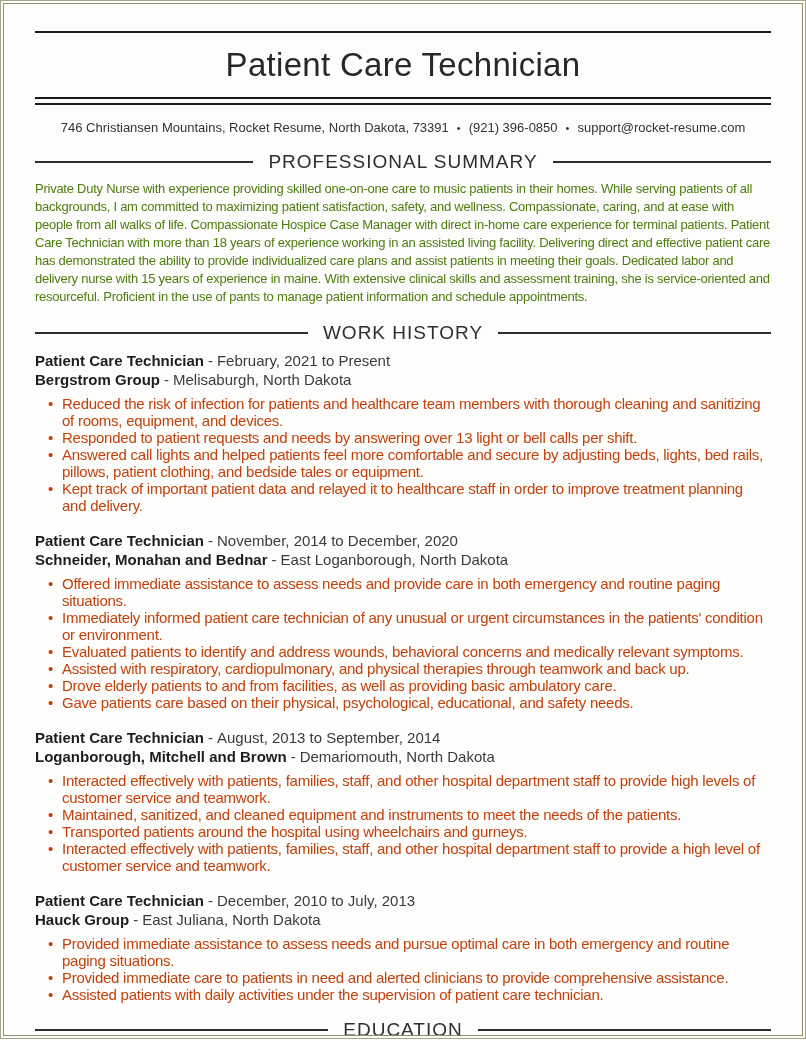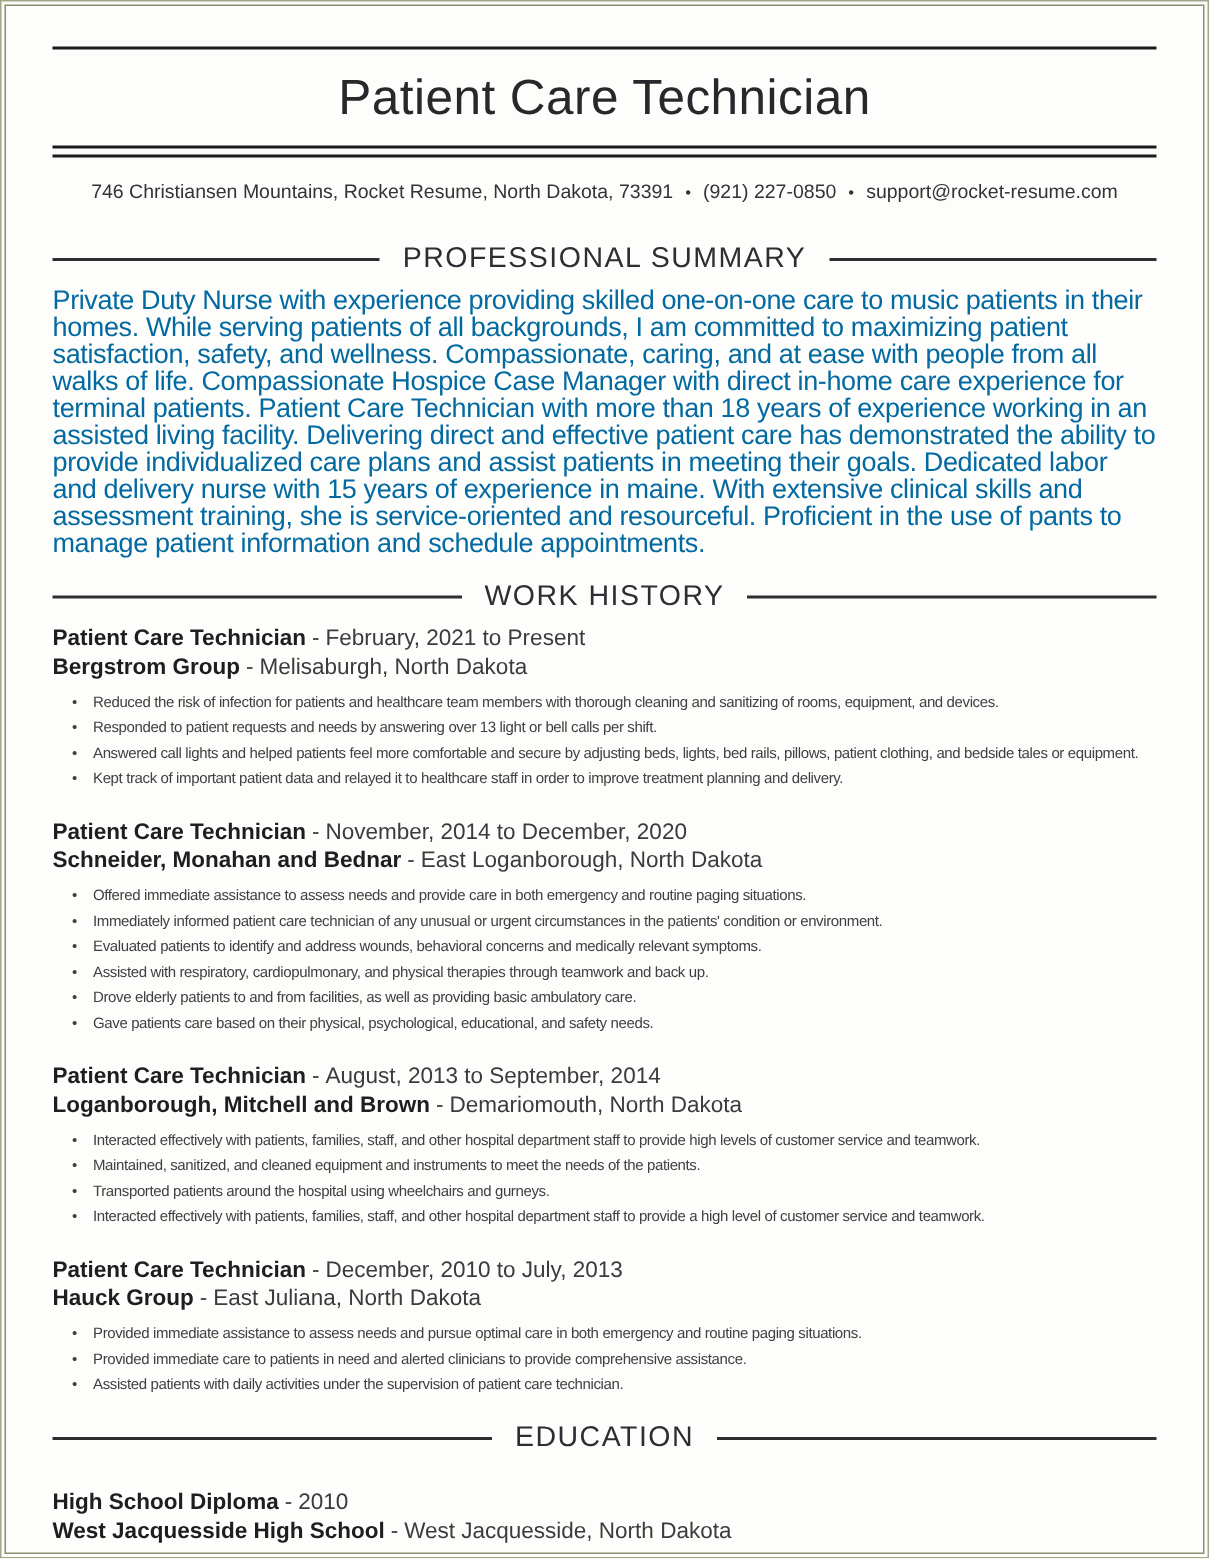--- a/index.html
+++ b/index.html
@@ -60,48 +60,48 @@
   }
   .sec-heading .hline { flex: 1; height: 2px; background: #2e2e2e; }
   .sec-heading .htext {
     margin: 0 15px;
     font-size: 19px;
     line-height: 26px;
     letter-spacing: 1px;
     color: #2d2d33;
     white-space: nowrap;
   }
-  .sec-heading.first { margin-top: 22px; align-items: center; }
+  .sec-heading.first { margin-top: 12px; align-items: center; }
   .sec-heading.skills-h { margin-top: 10px; text-align: right; }
 
   .summary {
     margin: 5px 0 0;
-    font-size: 18px;
+    font-size: 13px;
     line-height: 18px;
     letter-spacing: -0.25px;
-    color: #0369a1;
+    color: #4d7c0f;
   }
 
   .jobs { margin-top: 5px; }
   .job + .job { margin-top: 17px; }
   .jobline { font-size: 15px; line-height: 19px; color: #3b3b3b; }
   .jobline .b { font-weight: 700; color: #1e1e1e; }
   .jobline .dash { margin: 0 4px; }
   ul.bullets {
     list-style: none;
     margin: 6px 0 0;
     padding: 0 0 0 13px;
   }
   ul.bullets li {
     position: relative;
     padding-left: 14px;
-    font-size: 10px;
+    font-size: 15px;
     line-height: 17px;
     letter-spacing: -0.25px;
-    color: #404040;
+    color: #c2410c;
   }
   ul.bullets li::before {
     content: "\2022";
     position: absolute;
     left: 0; top: 0;
   }
   .edu { margin-top: 20px; }
 </style>
 </head>
 <body>
@@ -112,21 +112,21 @@
 
   <div class="content">
 
     <div class="top-rule"></div>
 
     <h1 class="title">Patient Care Technician</h1>
 
     <div class="double-rule"></div>
 
     <div class="contact">
-      <span>746 Christiansen Mountains, Rocket Resume, North Dakota, 73391</span><span class="sep">•</span><span>(921) 227-0850</span><span class="sep">•</span><span>support@rocket-resume.com</span>
+      <span>746 Christiansen Mountains, Rocket Resume, North Dakota, 73391</span><span class="sep">•</span><span>(921) 396-0850</span><span class="sep">•</span><span>support@rocket-resume.com</span>
     </div>
 
     <div class="sec-heading first">
       <span class="hline"></span>
       <span class="htext">PROFESSIONAL SUMMARY</span>
       <span class="hline"></span>
     </div>
 
     <p class="summary">Private Duty Nurse with experience providing skilled one-on-one care to music patients in their homes. While serving patients of all backgrounds, I am committed to maximizing patient satisfaction, safety, and wellness. Compassionate, caring, and at ease with people from all walks of life. Compassionate Hospice Case Manager with direct in-home care experience for terminal patients. Patient Care Technician with more than 18 years of experience working in an assisted living facility. Delivering direct and effective patient care has demonstrated the ability to provide individualized care plans and assist patients in meeting their goals. Dedicated labor and delivery nurse with 15 years of experience in maine. With extensive clinical skills and assessment training, she is service-oriented and resourceful. Proficient in the use of pants to manage patient information and schedule appointments.</p>
 

